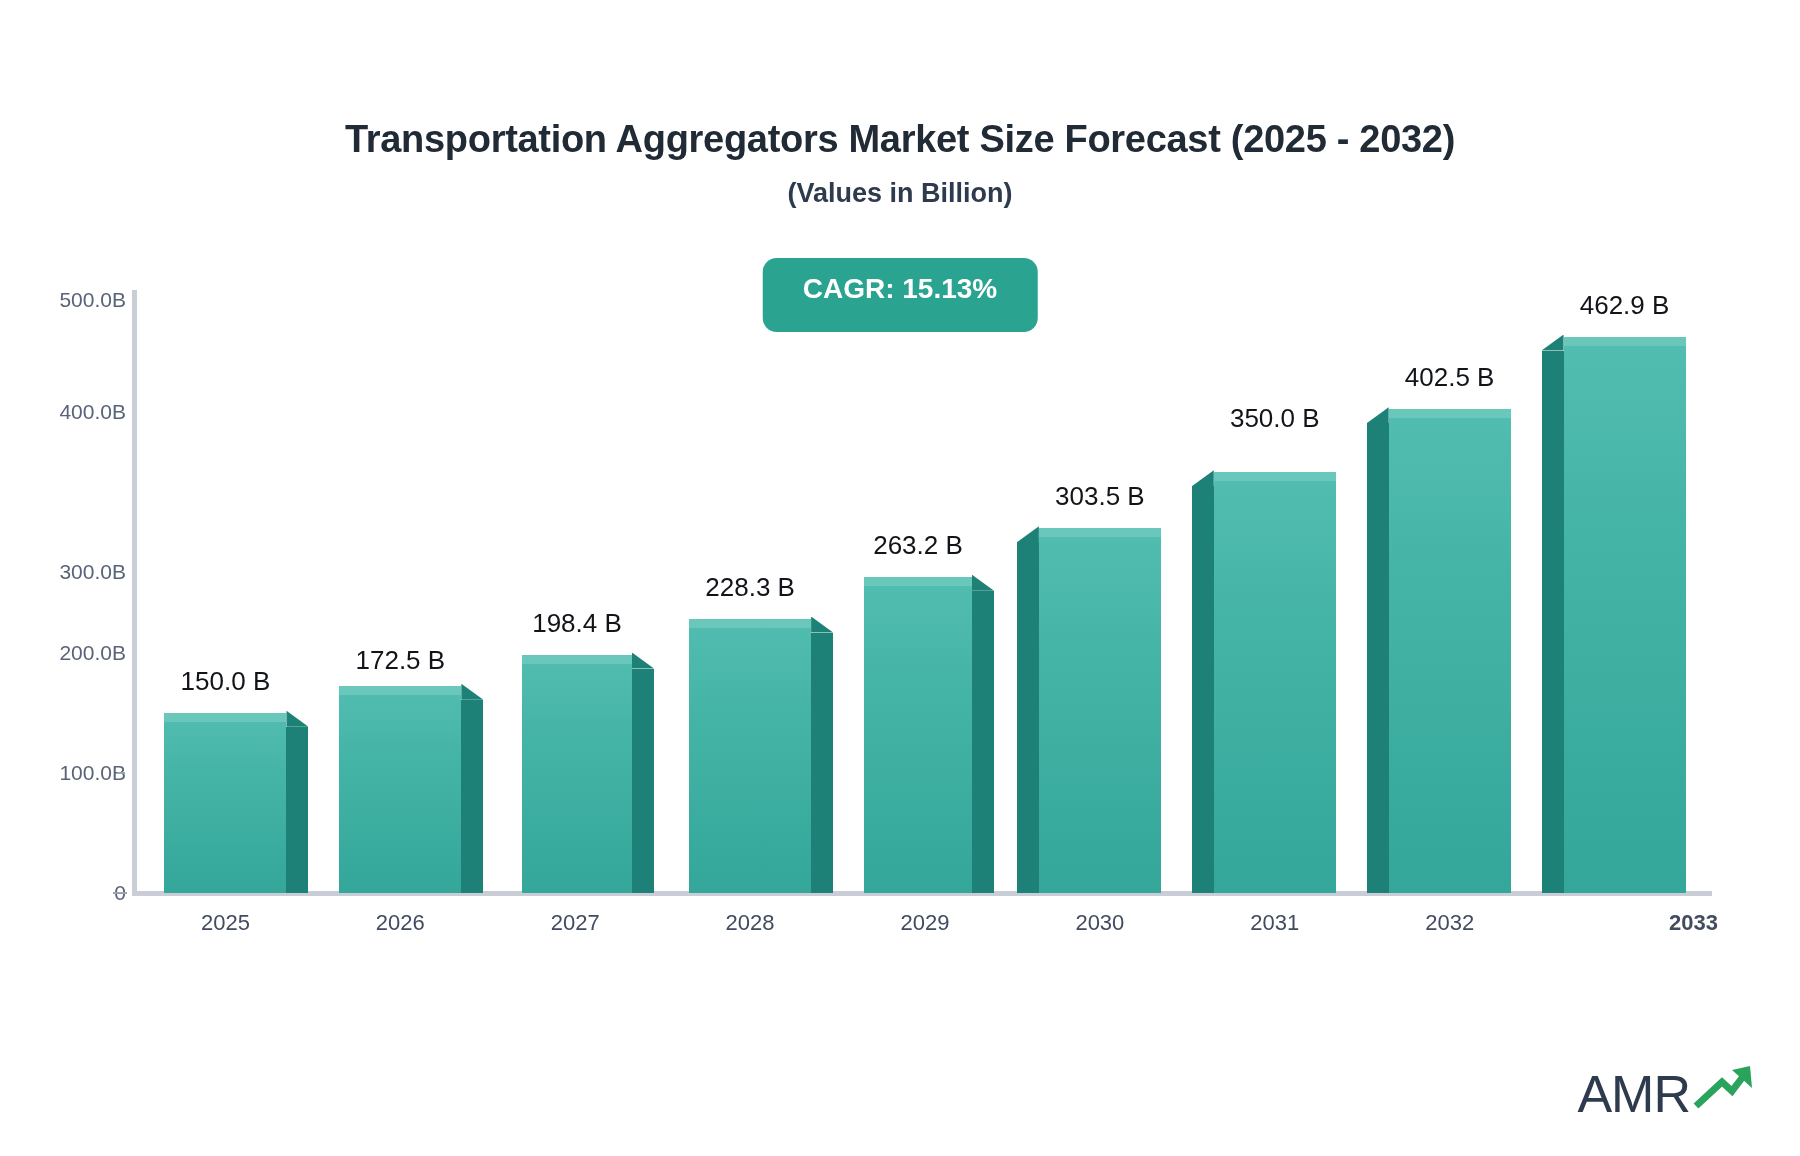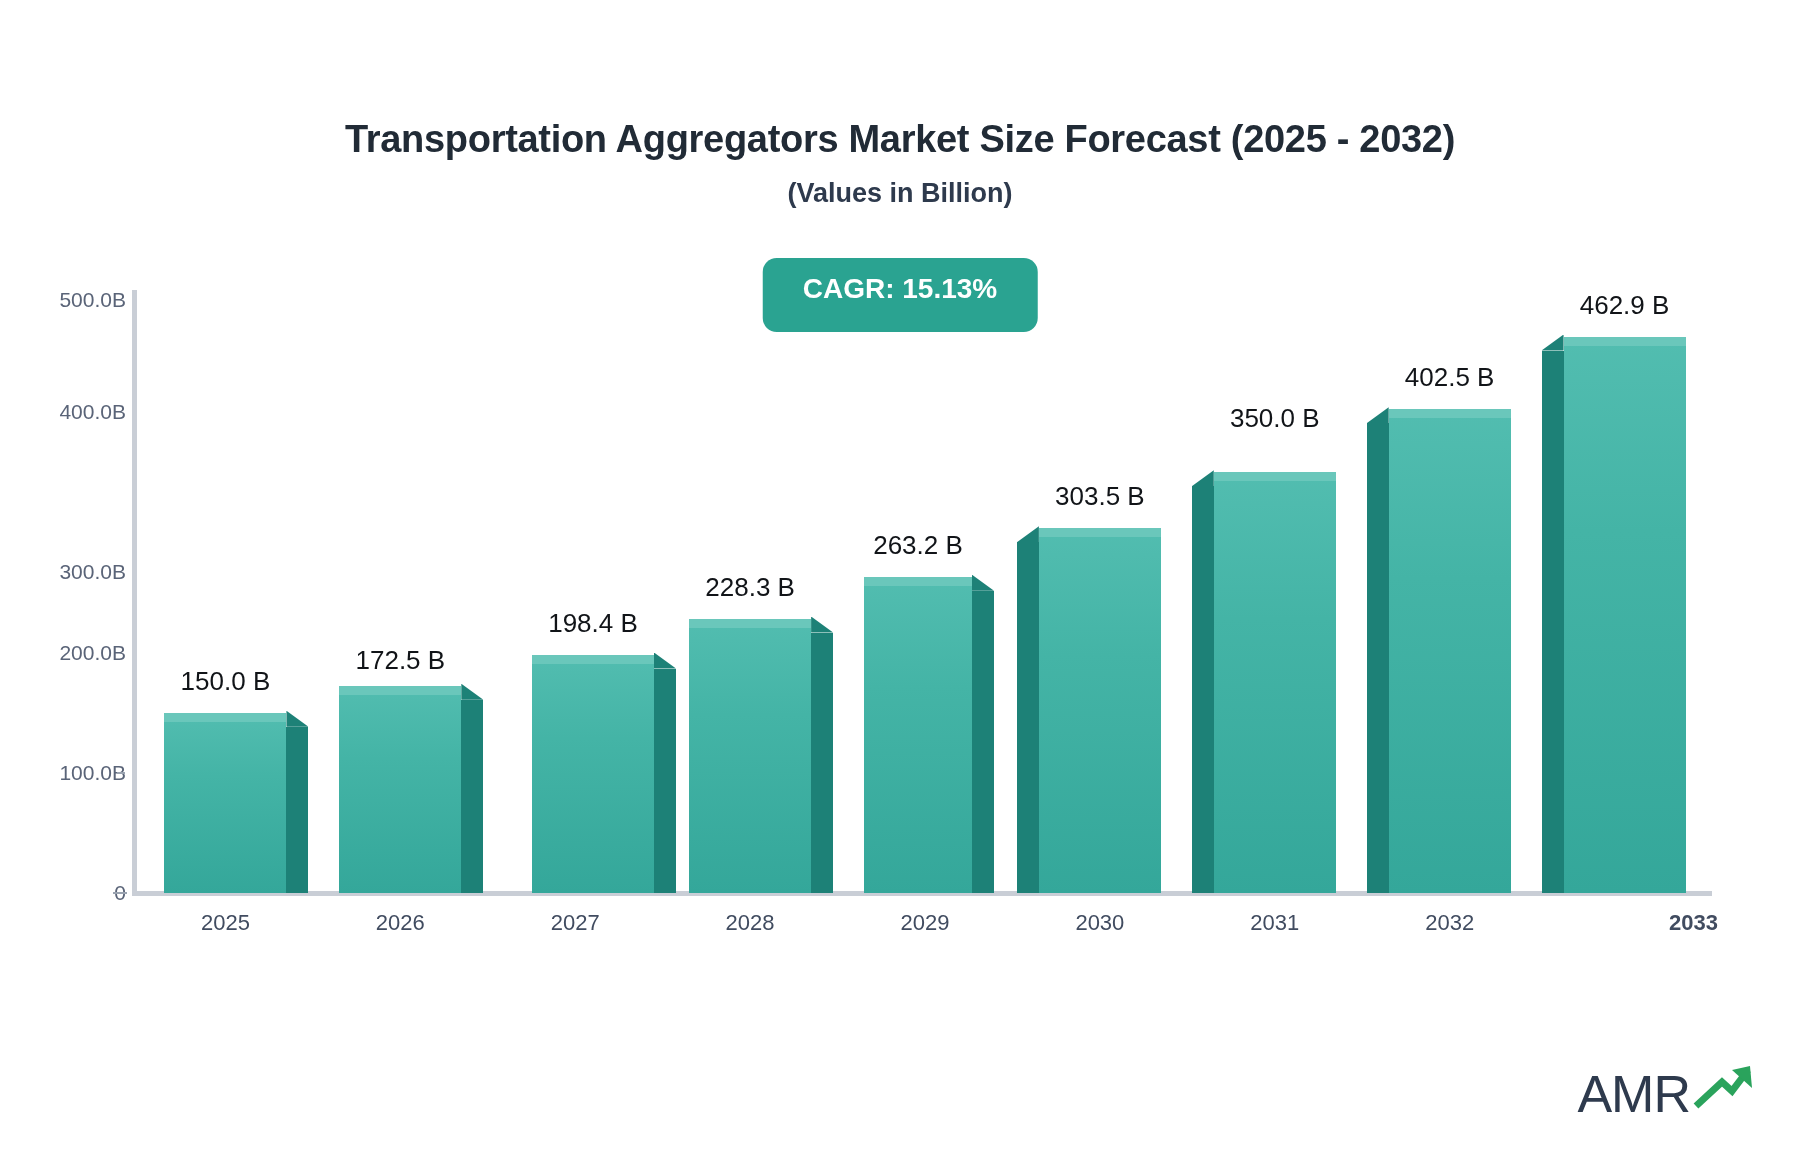--- a/index.html
+++ b/index.html
@@ -163,21 +163,21 @@
         <div class="bar-top" style="bottom: 171.3px;"></div>
         <div class="bar-value" style="bottom: 196.3px;">150.0 B</div>
       </div>
       <div class="bar-group" style="left: 201.333px; width: 122px; height: 207.345px;">
         <div class="bar-side-right" style="height: 193.345px;"></div>
         <div class="bar-cap-right" style="bottom: 193.345px;"></div>
         <div class="bar-face" style="height: 207.345px;"></div>
         <div class="bar-top" style="bottom: 198.345px;"></div>
         <div class="bar-value" style="bottom: 217px;">172.5 B</div>
       </div>
-      <div class="bar-group" style="left: 394px; width: 122px; height: 238.477px;">
+      <div class="bar-group" style="left: 384px; width: 110px; height: 238.477px;">
         <div class="bar-side-right" style="height: 224.477px;"></div>
         <div class="bar-cap-right" style="bottom: 224.477px;"></div>
         <div class="bar-face" style="height: 238.477px;"></div>
         <div class="bar-top" style="bottom: 229.477px;"></div>
         <div class="bar-value" style="bottom: 254.477px;">198.4 B</div>
       </div>
       <div class="bar-group" style="left: 551.111px; width: 122px; height: 274.417px;">
         <div class="bar-side-right" style="height: 260.417px;"></div>
         <div class="bar-cap-right" style="bottom: 260.417px;"></div>
         <div class="bar-face" style="height: 274.417px;"></div>

